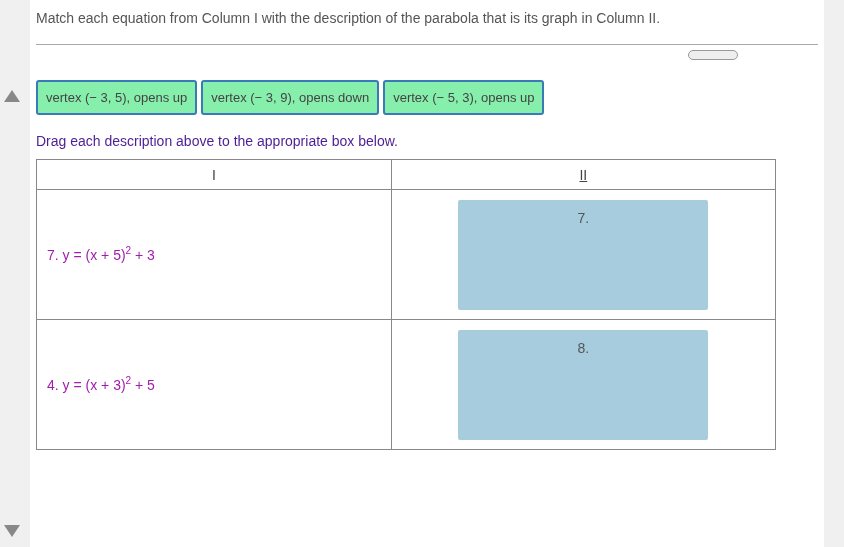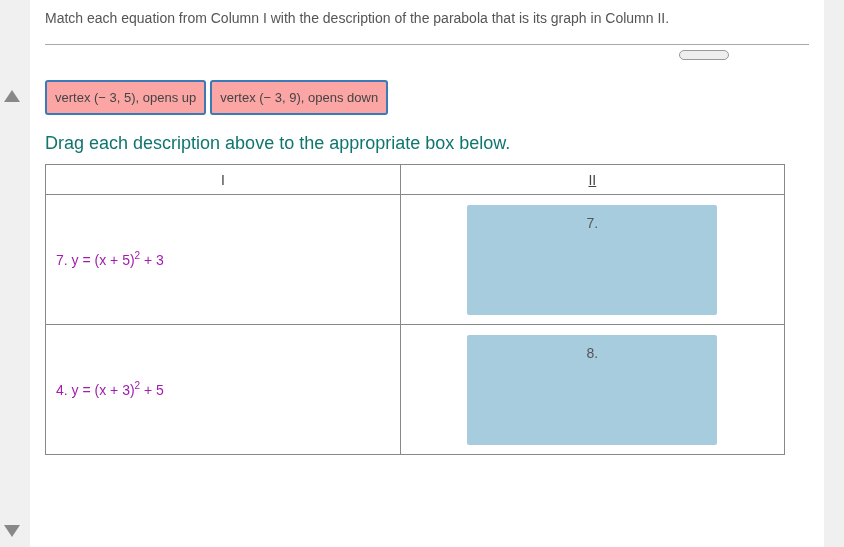--- a/index.html
+++ b/index.html
@@ -11,21 +11,21 @@
       font-family: Arial, sans-serif;
       background: #f0f0f0;
       width: 844px;
       height: 547px;
       position: relative;
       overflow: hidden;
     }
     .page-container {
       background: #ffffff;
       margin: 0 20px 0 30px;
-      padding: 10px 15px;
+      padding: 10px 6px;
       min-height: 547px;
       position: relative;
     }
     .instruction {
       color: #555;
       font-size: 14px;
       margin-bottom: 18px;
     }
     .divider {
       border: none;
@@ -47,31 +47,31 @@
       position: relative;
     }
     .chip-row {
       display: flex;
       gap: 4px;
       margin-bottom: 18px;
       flex-wrap: nowrap;
     }
     .chip {
       border: 2px solid #3a7ab8;
-      background: #fca5a5;
+      background: #86efac;
       color: #444;
       padding: 8px 8px;
       border-radius: 3px;
       font-size: 13px;
       cursor: move;
       white-space: nowrap;
     }
     .drag-instruction {
-      color: #0f766e;
-      font-size: 18px;
+      color: #4c1d95;
+      font-size: 14px;
       margin-bottom: 10px;
     }
     .match-table {
       border-collapse: collapse;
       width: 740px;
     }
     .match-table th {
       border: 1px solid #888;
       padding: 6px;
       font-weight: normal;
@@ -146,20 +146,21 @@
 <div class="page-container">
   <p class="instruction">Match each equation from Column I with the description of the parabola that is its graph in Column II.</p>
   <hr class="divider">
   <div class="slider-indicator">
     <div class="slider-track"></div>
   </div>
 
   <div class="chip-row">
     <div class="chip">vertex (− 3, 5), opens up</div>
     <div class="chip">vertex (− 3, 9), opens down</div>
+    <div class="chip">vertex (− 5, 3), opens up</div>
   </div>
 
   <p class="drag-instruction">Drag each description above to the appropriate box below.</p>
 
   <table class="match-table">
     <thead>
       <tr>
         <th class="col-I">I</th>
         <th class="col-II">II</th>
       </tr>

